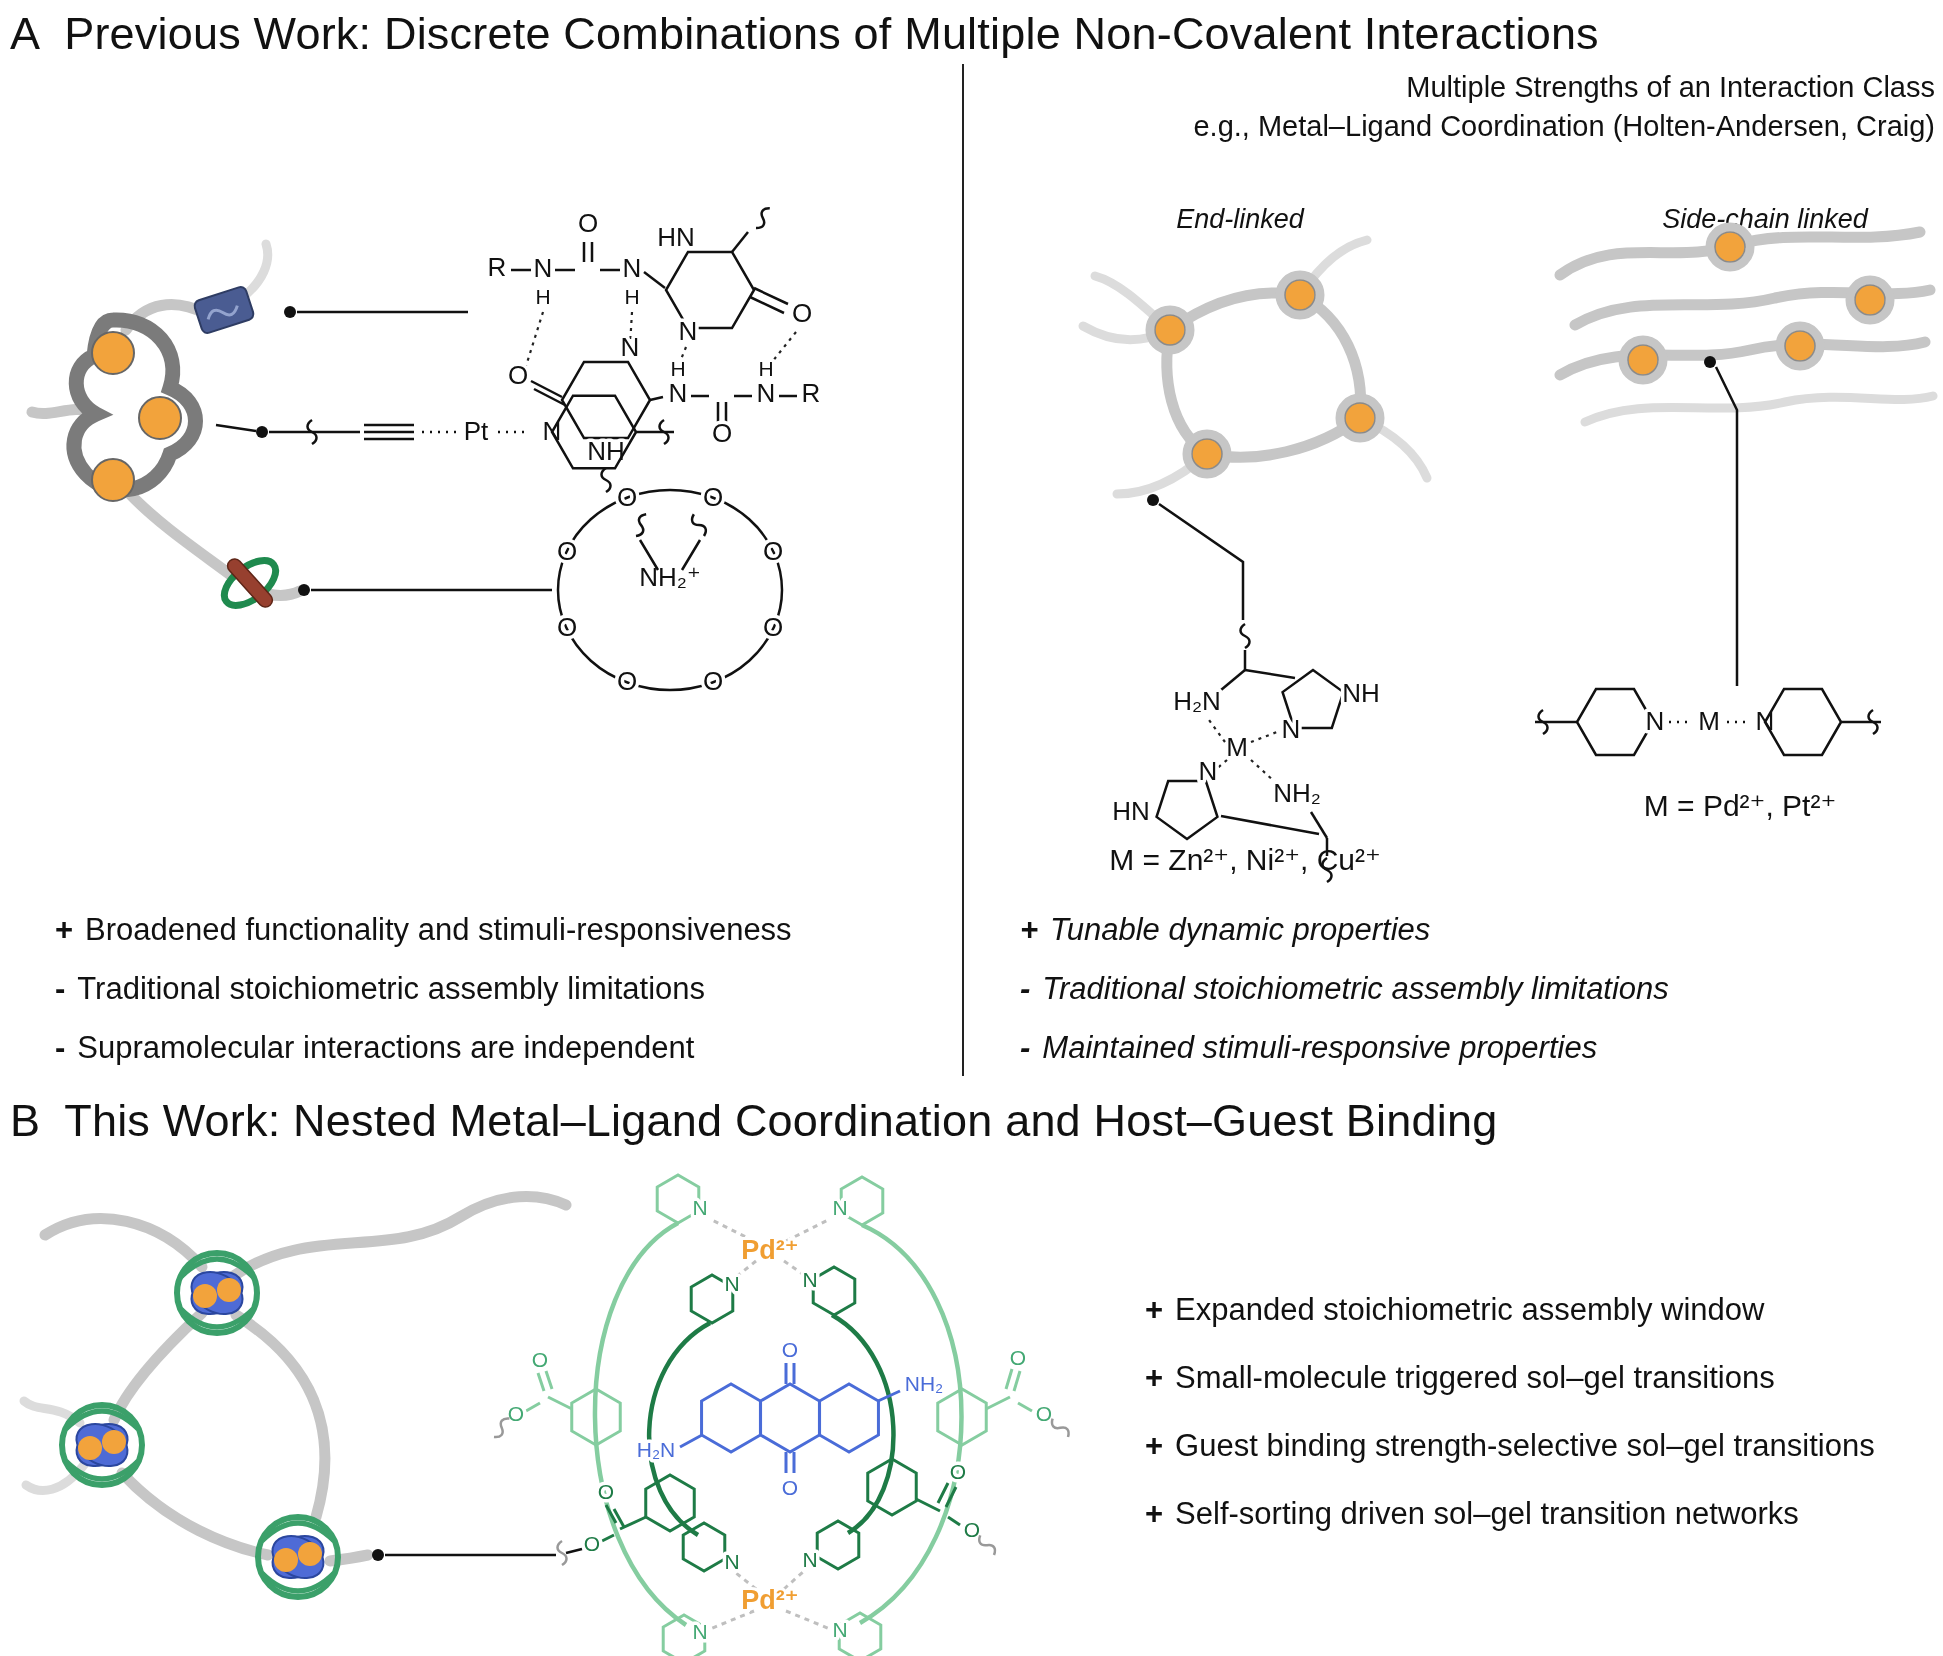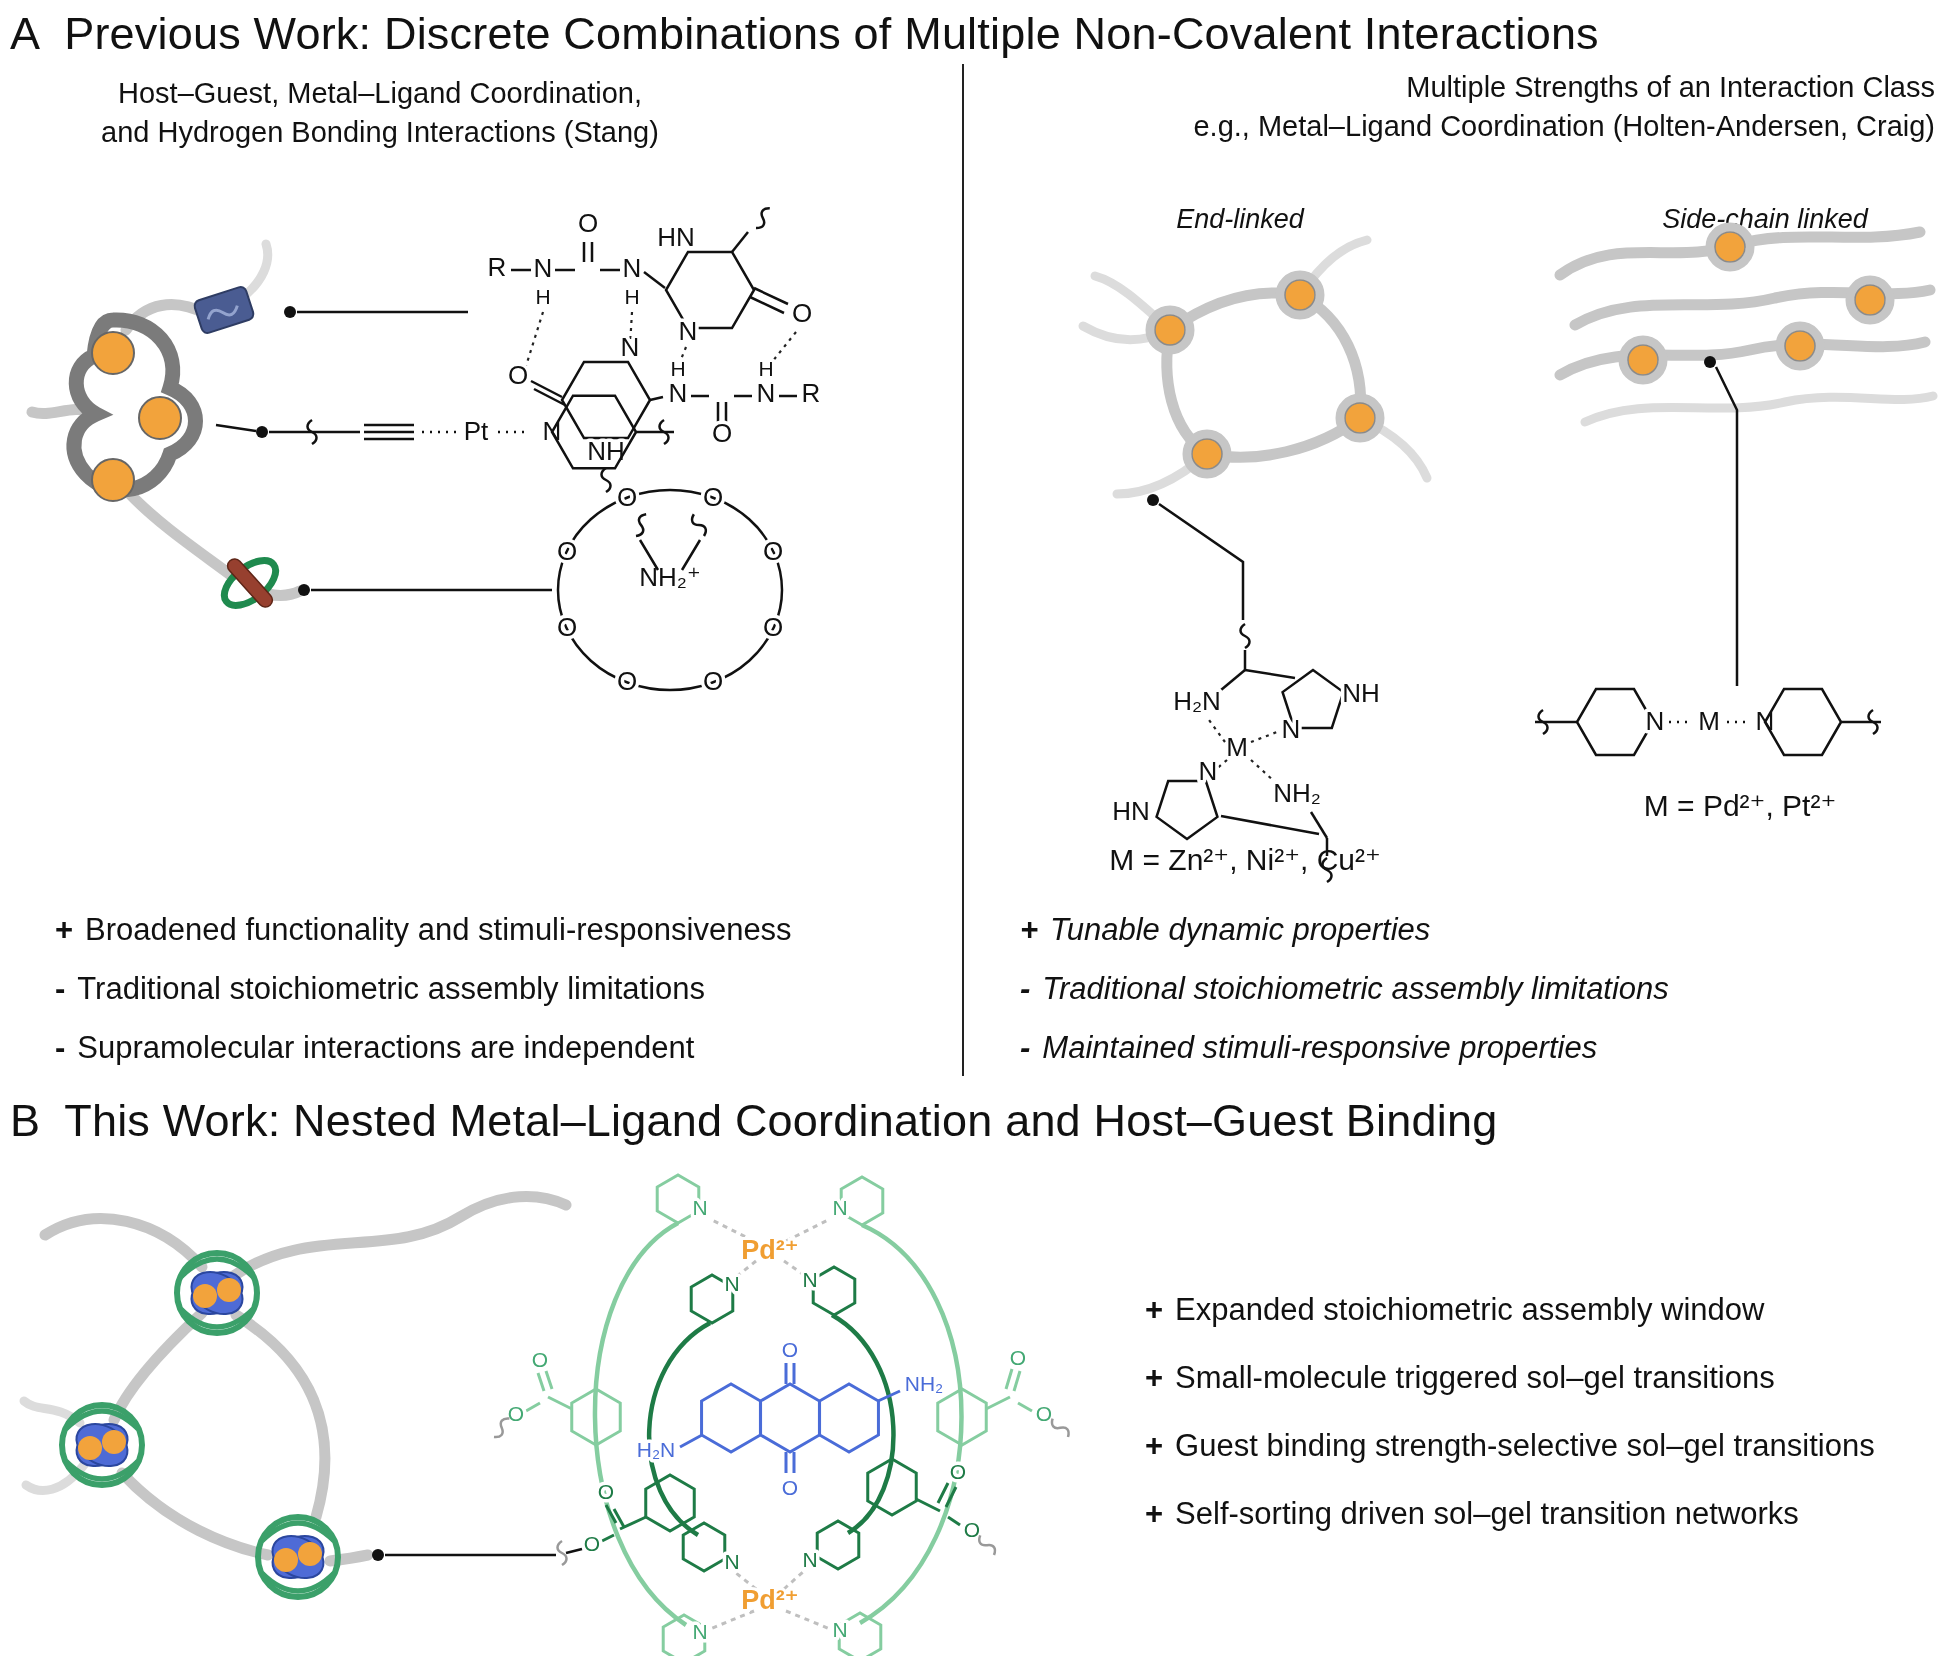--- a/index.html
+++ b/index.html
@@ -38,24 +38,20 @@
 </style>
 </head>
 <body>
 
 <div class="abs" style="left:0;top:0;width:1943px;height:1220px;padding-left:48px;">
 
   <div class="abs panel-title" style="left:10px;top:8px;">
     <span class="panel-letter">A</span><span>Previous Work: Discrete Combinations of Multiple Non-Covalent Interactions</span>
   </div>
 
-  <div class="abs subtitle center" style="left:40px;top:74px;width:680px;">
-    <div>Host–Guest, Metal–Ligand Coordination,</div>
-    <div>and Hydrogen Bonding Interactions (Stang)</div>
-  </div>
 
   <div class="abs subtitle" style="left:1015px;top:68px;width:920px;">
     <div>Multiple Strengths of an Interaction Class</div>
     <div>e.g., Metal–Ligand Coordination (Holten-Andersen, Craig)</div>
   </div>
 
   <div class="abs divider" style="left:962px;top:64px;height:1012px;"></div>
 
   <div class="abs iLabel center" style="left:1130px;top:204px;width:220px;">End-linked</div>
   <div class="abs iLabel center" style="left:1630px;top:204px;width:270px;">Side-chain linked</div>

